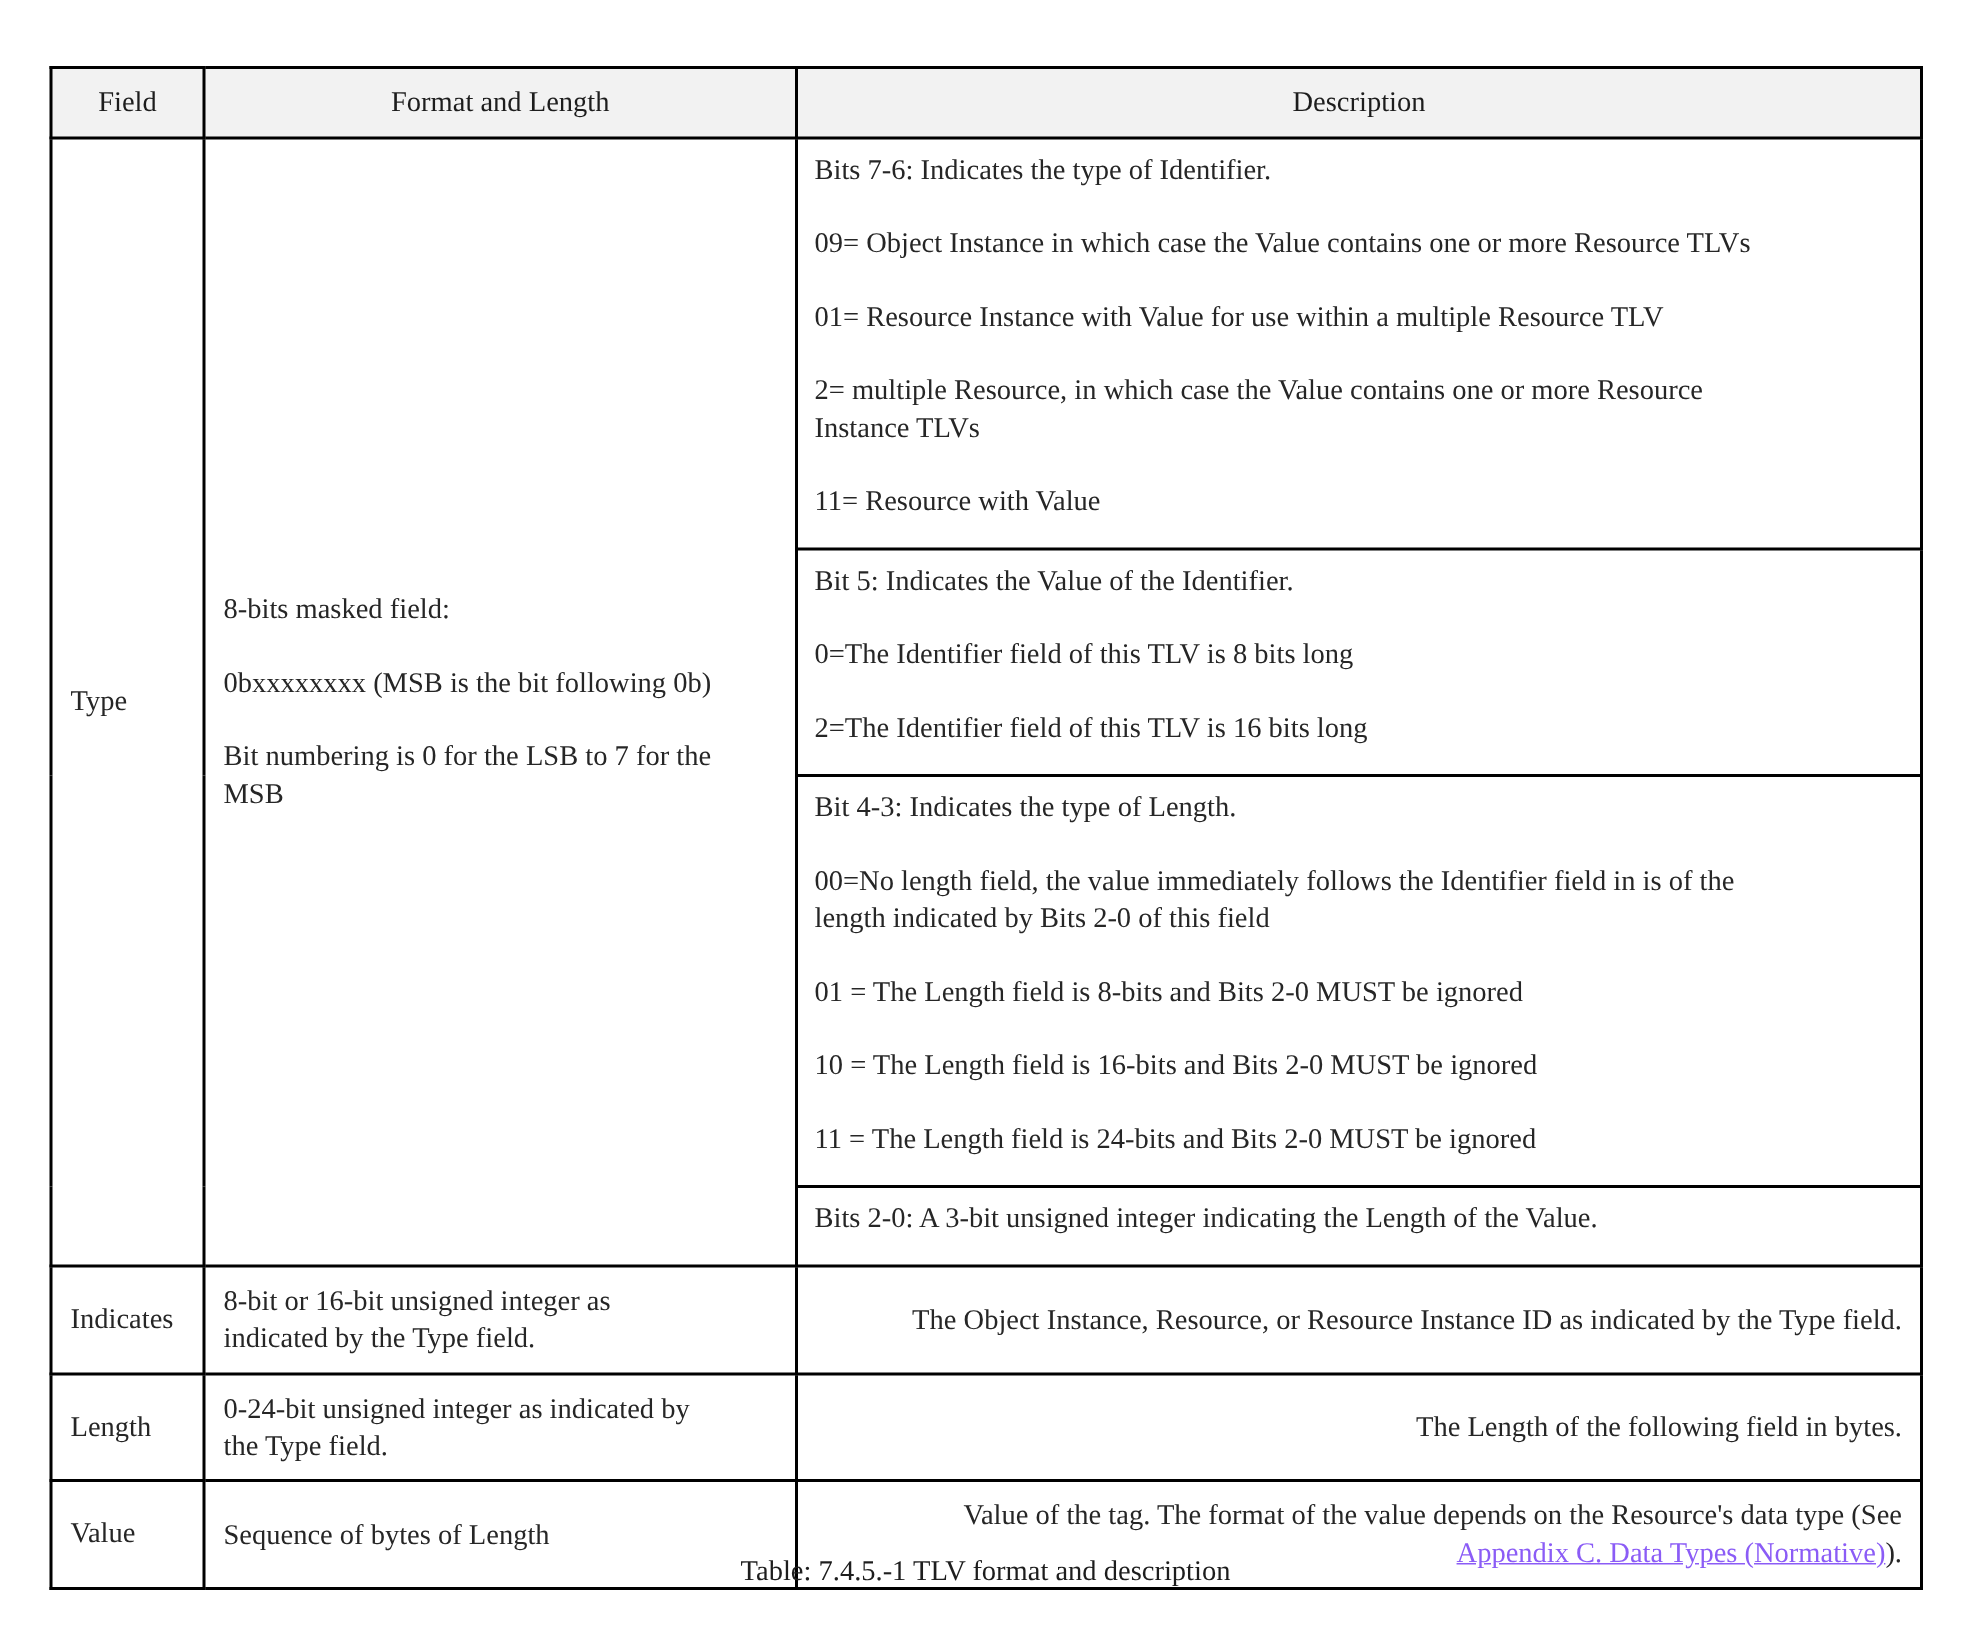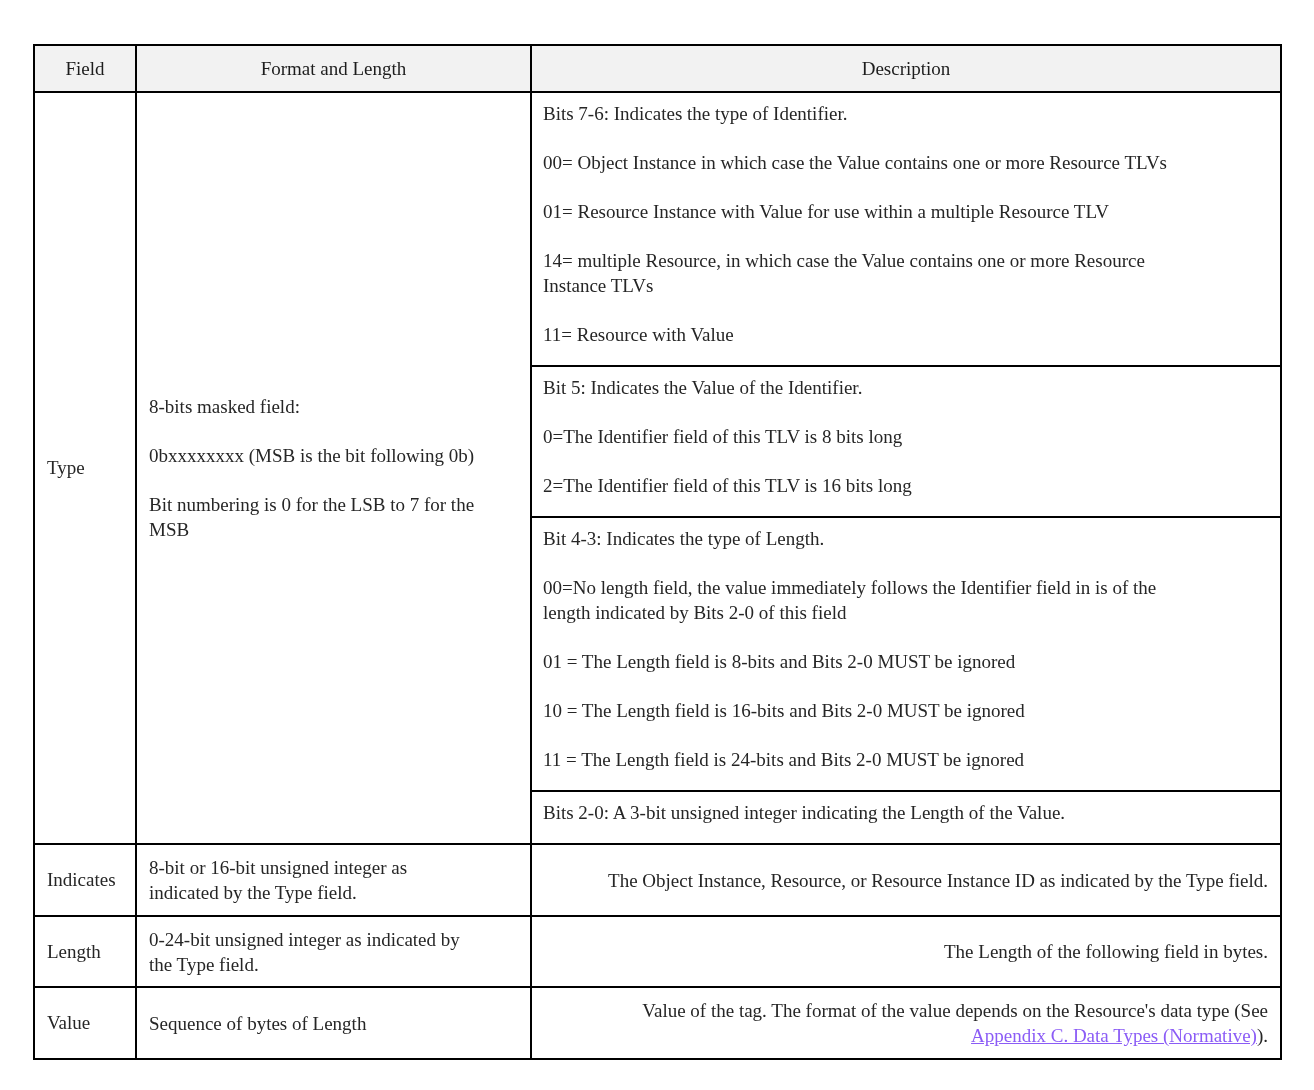--- a/index.html
+++ b/index.html
@@ -108,23 +108,23 @@
           <span>Type</span>
         </td>
         <td class="format" rowspan="4">
           <p class="para">8-bits masked field:</p>
           <p class="para">0bxxxxxxxx (MSB is the bit following 0b)</p>
           <p class="para">Bit numbering is 0 for the LSB to 7 for the
 MSB</p>
         </td>
         <td class="desc sub">
           <p class="para">Bits 7-6: Indicates the type of Identifier.</p>
-          <p class="para">00= Object Instance in which case the Value contains one or more Resource TLVs</p>
+          <p class="para">09= Object Instance in which case the Value contains one or more Resource TLVs</p>
           <p class="para">01= Resource Instance with Value for use within a multiple Resource TLV</p>
-          <p class="para">14= multiple Resource, in which case the Value contains one or more Resource
+          <p class="para">2= multiple Resource, in which case the Value contains one or more Resource
 Instance TLVs</p>
           <p class="para">11= Resource with Value</p>
         </td>
       </tr>
       <tr style="height:145px">
         <td class="desc sub">
           <p class="para">Bit 5: Indicates the Value of the Identifier.</p>
           <p class="para">0=The Identifier field of this TLV is 8 bits long</p>
           <p class="para">2=The Identifier field of this TLV is 16 bits long</p>
         </td>
@@ -175,14 +175,15 @@
         <td class="format">
           <p class="para">Sequence of bytes of Length</p>
         </td>
         <td class="desc mid">
           <p class="para"><span>Value of the tag. The format of the value depends on the Resource's data type (See</span><br><a class="doc-link" href="#">Appendix C. Data Types (Normative)</a><span>).</span></p>
         </td>
       </tr>
     </tbody>
   </table>
 
+  <div class="caption">Table: 7.4.5.-1 TLV format and description</div>
 
 </div>
 
 </body></html>

